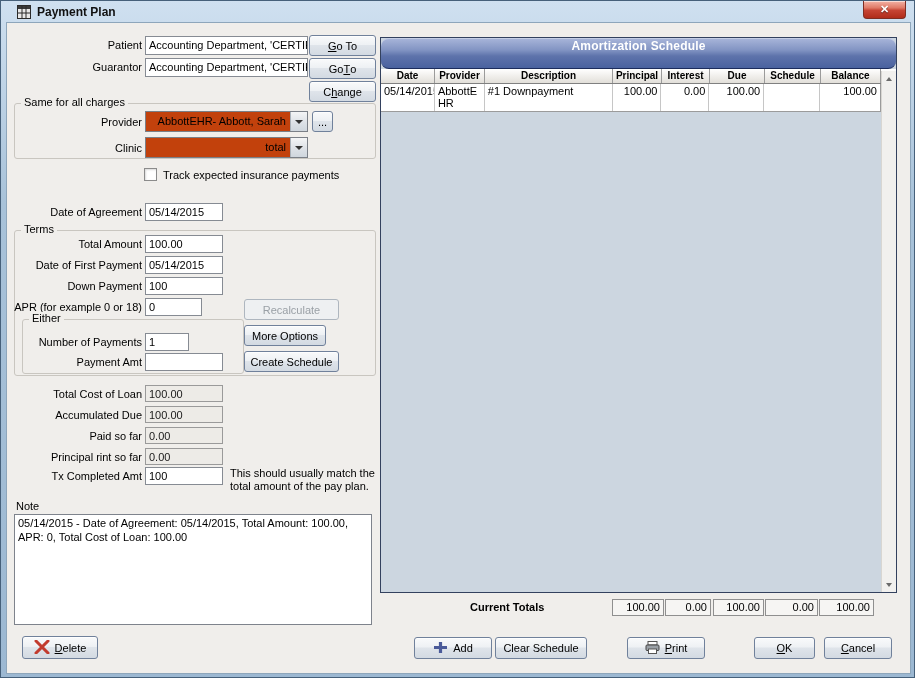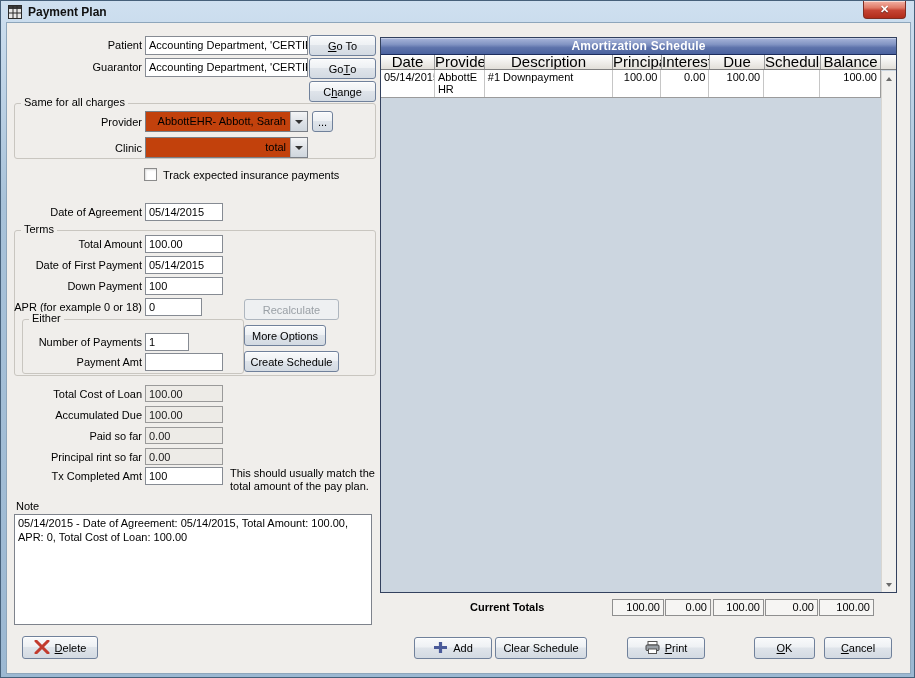--- a/index.html
+++ b/index.html
@@ -1,21 +1,21 @@
 <!DOCTYPE html>
 <html><head>
 <meta charset="utf-8">
 <style>
   * { margin:0; padding:0; box-sizing:border-box; }
   html,body { background:#7d92a8; font-family:"Liberation Sans", sans-serif; }
   .window { position:relative; width:915px; height:678px;
     border:1px solid #46607a;
     background:linear-gradient(180deg,#cfe0f0,#a8c2d9 30%,#9cb8d2);
     overflow:hidden; }
-  .titlebar { position:relative; height:21px; display:flex; align-items:center; padding-left:7px; }
+  .titlebar { position:relative; height:21px; display:flex; align-items:center; padding-left:16px; }
   .title-text { font-size:12px; font-weight:bold; color:#111; margin-left:6px; }
   .app-icon { width:14px; height:14px; display:inline-block; }
   .close-btn { position:absolute; top:0; right:8px; width:43px; height:18px;
     border:1px solid #7e2d22; border-top:none; border-radius:0 0 4px 4px;
     background:linear-gradient(180deg,#f3b3a6,#e07a67 40%,#c64434 55%,#b02c1a);
     box-shadow:inset 0 1px 0 rgba(255,255,255,.55); cursor:pointer;
     display:flex; align-items:center; justify-content:center; }
   .close-x { color:#fff; font-size:11px; font-weight:bold; line-height:1; text-shadow:0 1px 1px rgba(0,0,0,.5); }
   .client { position:absolute; left:5px; top:21px; width:905px; height:652px;
     background:#f0eeeb; border:1px solid #8ea6bb; overflow:hidden; }
@@ -38,26 +38,26 @@
     background:linear-gradient(180deg,#f4f5f6,#dfe3e8 50%,#cfd6dd); display:flex; align-items:center; justify-content:center; }
   .arrow-down { width:0; height:0; border-left:4px solid transparent; border-right:4px solid transparent; border-top:4px solid #333; }
   .chk { position:absolute; width:13px; height:13px; background:#fff; border:1px solid #8b8b8b; box-shadow:inset 1px 1px 2px rgba(0,0,0,.15); }
 
   .note-box { position:absolute; background:#fff; border:1px solid #7e838c; font-size:11px; line-height:14px;
     padding:1px 3px; color:#000; overflow:hidden; }
 
   
   .sched { position:absolute; left:373px; top:14px; width:517px; height:556px;
     border:1px solid #33415e; background:#ccd6e0; }
-  .sched-title { height:17px; text-align:center; font-size:12px; font-weight:bold; color:#fff;
+  .sched-title { height:31px; text-align:center; font-size:12px; font-weight:bold; color:#fff;
     line-height:17px; letter-spacing:.2px;
     background:linear-gradient(180deg,#a9b6da,#8294c3 40%,#5e73ab 60%,#4a629f);
-    border-bottom:1px solid #1c2c5c; box-shadow:inset 0 1px 0 rgba(255,255,255,.35); }
+    border-bottom:1px solid #1c2c5c; box-shadow:inset 0 1px 0 rgba(255,255,255,.35);border-radius:8px; }
   .sched-head { display:flex; height:15px; background:linear-gradient(180deg,#ffffff,#e2dfd9);
-    border-bottom:1px solid #808080; font-size:15px; font-weight:normal; }
+    border-bottom:1px solid #808080; font-size:10px; font-weight:bold; }
   .sched-head .hc { border-right:1px solid #9b9b9b; text-align:center; line-height:14px; overflow:hidden; }
   .sched-head .fill { flex:1; border-right:none; }
   .grid-row { display:flex; width:500px; background:#fff; border-bottom:1px solid #9b9b9b; border-right:1px solid #9b9b9b;
     font-size:11px; cursor:default; }
   .grid-row .gc { border-right:1px solid #c6c6c6; padding:1px 3px; min-height:27px; overflow:hidden; }
   .grid-row .gc:last-child { border-right:none; }
   .c0{width:54px} .c1{width:50px} .c2{width:128px} .c3{width:49px} .c4{width:48px} .c5{width:55px} .c6{width:56px} .c7{width:60px}
   .num { text-align:right; }
   .ctr { text-align:center; }
   .wrapany { overflow-wrap:anywhere; }

